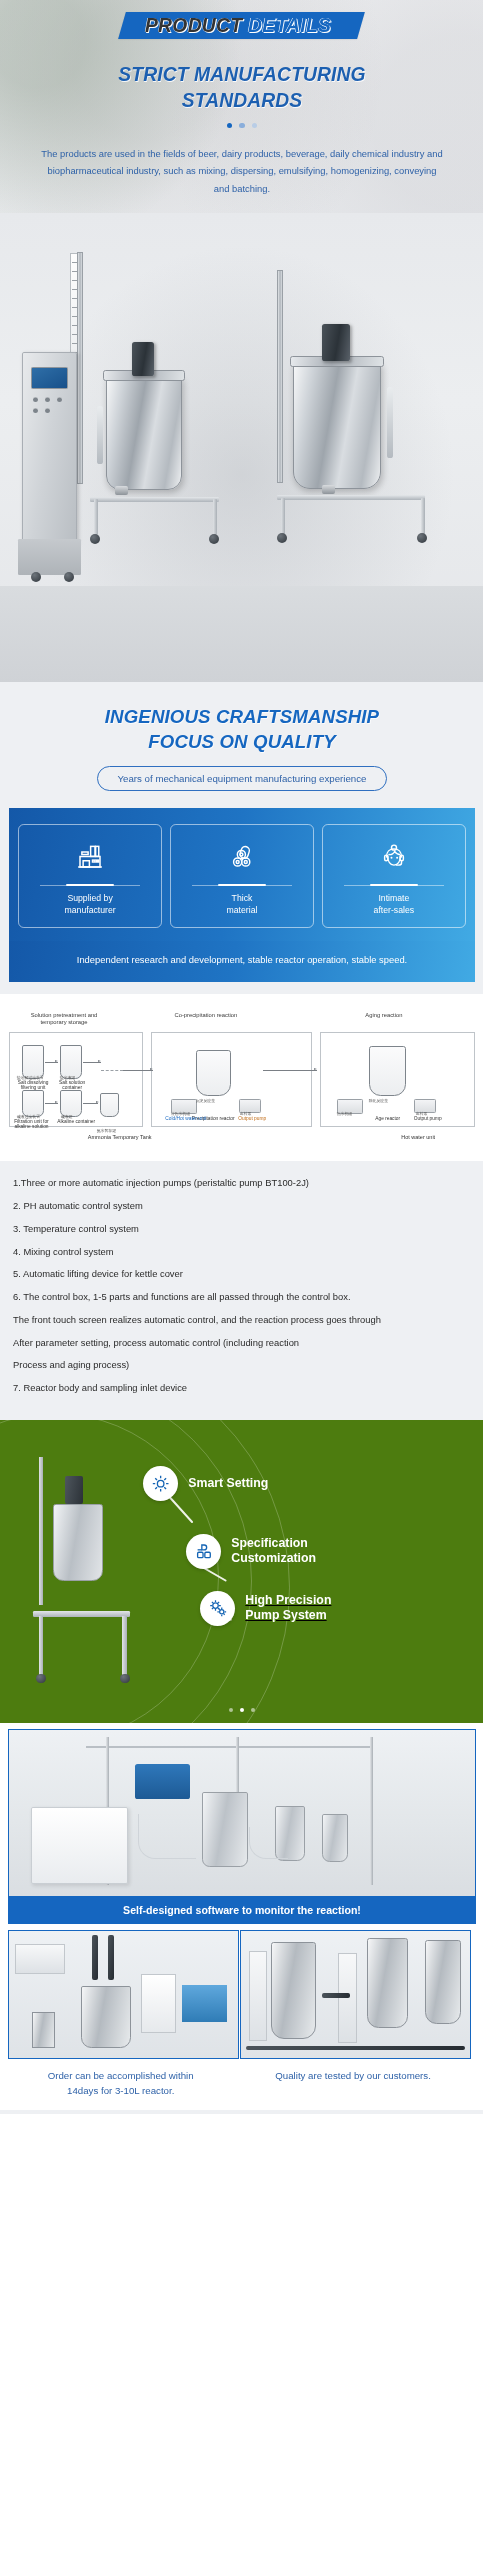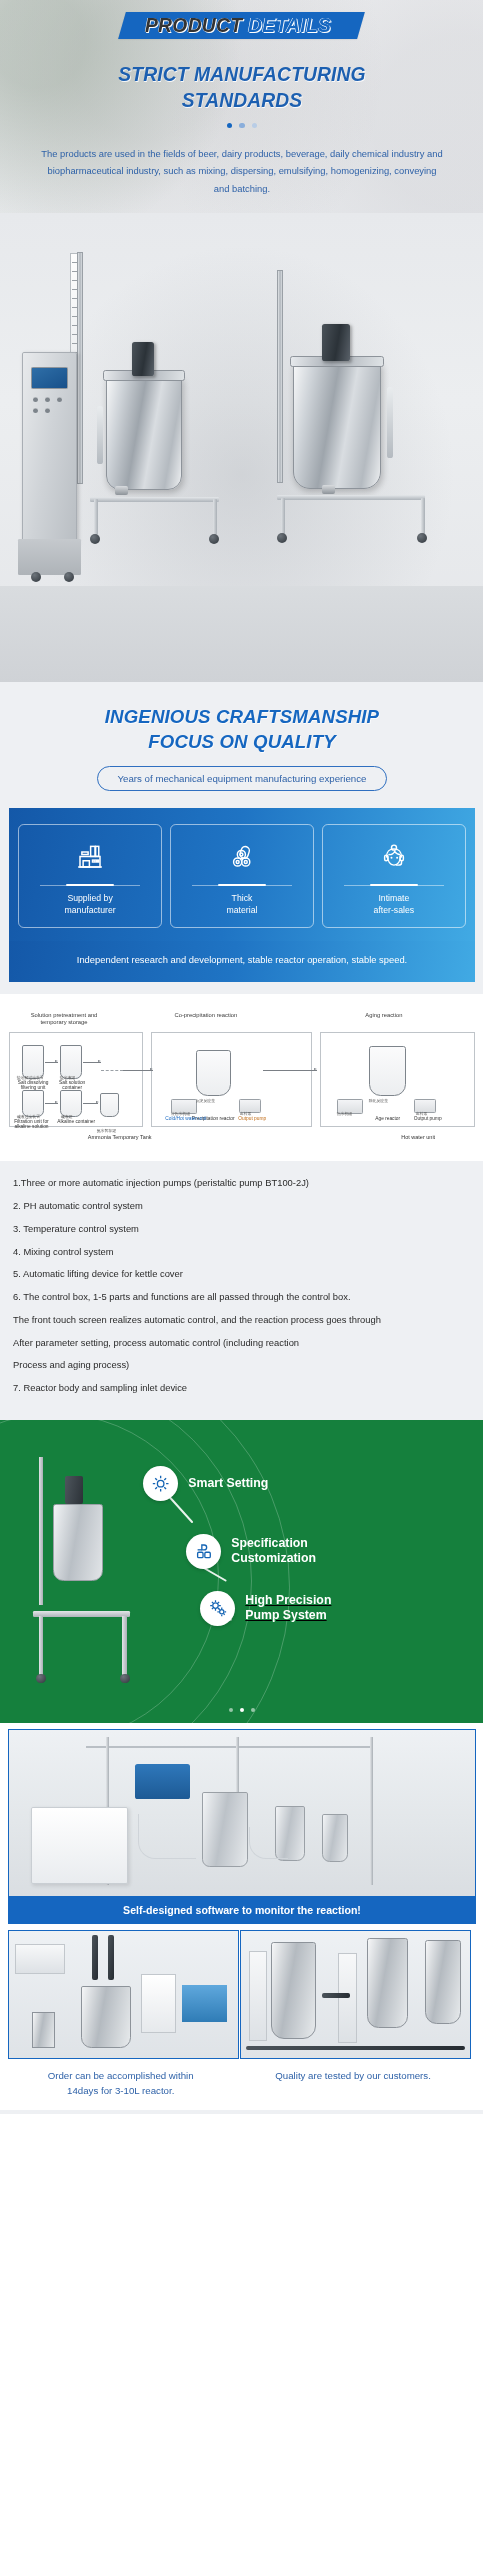--- a/index.html
+++ b/index.html
@@ -248,21 +248,21 @@
   .specs{
     background:#eef0f3; padding:14px 13px 17px; margin-top:1.3px;
   }
   .spec-item{
     font-size:9.4px; color:#2b2b2b; line-height:1.6; margin-bottom:7.7px;
   }
 
   
   .features{
     position:relative; width:484px; height:303px;
-    background:#15803d;
+    background:#4d7c0f;
     overflow:hidden;
   }
   .arc{
     position:absolute; border:0.6px solid rgba(255,255,255,.22); border-radius:50%;
   }
   .a1{ left:-148px; top:-39px; width:400px; height:400px; }
   .a2{ left:-187px; top:-71px; width:477px; height:477px; }
   .a3{ left:-110px; top:-6.4px; width:329px; height:329px; }
   .feat-photo{
     position:absolute; left:19.3px; top:30px; width:135px; height:239px;

